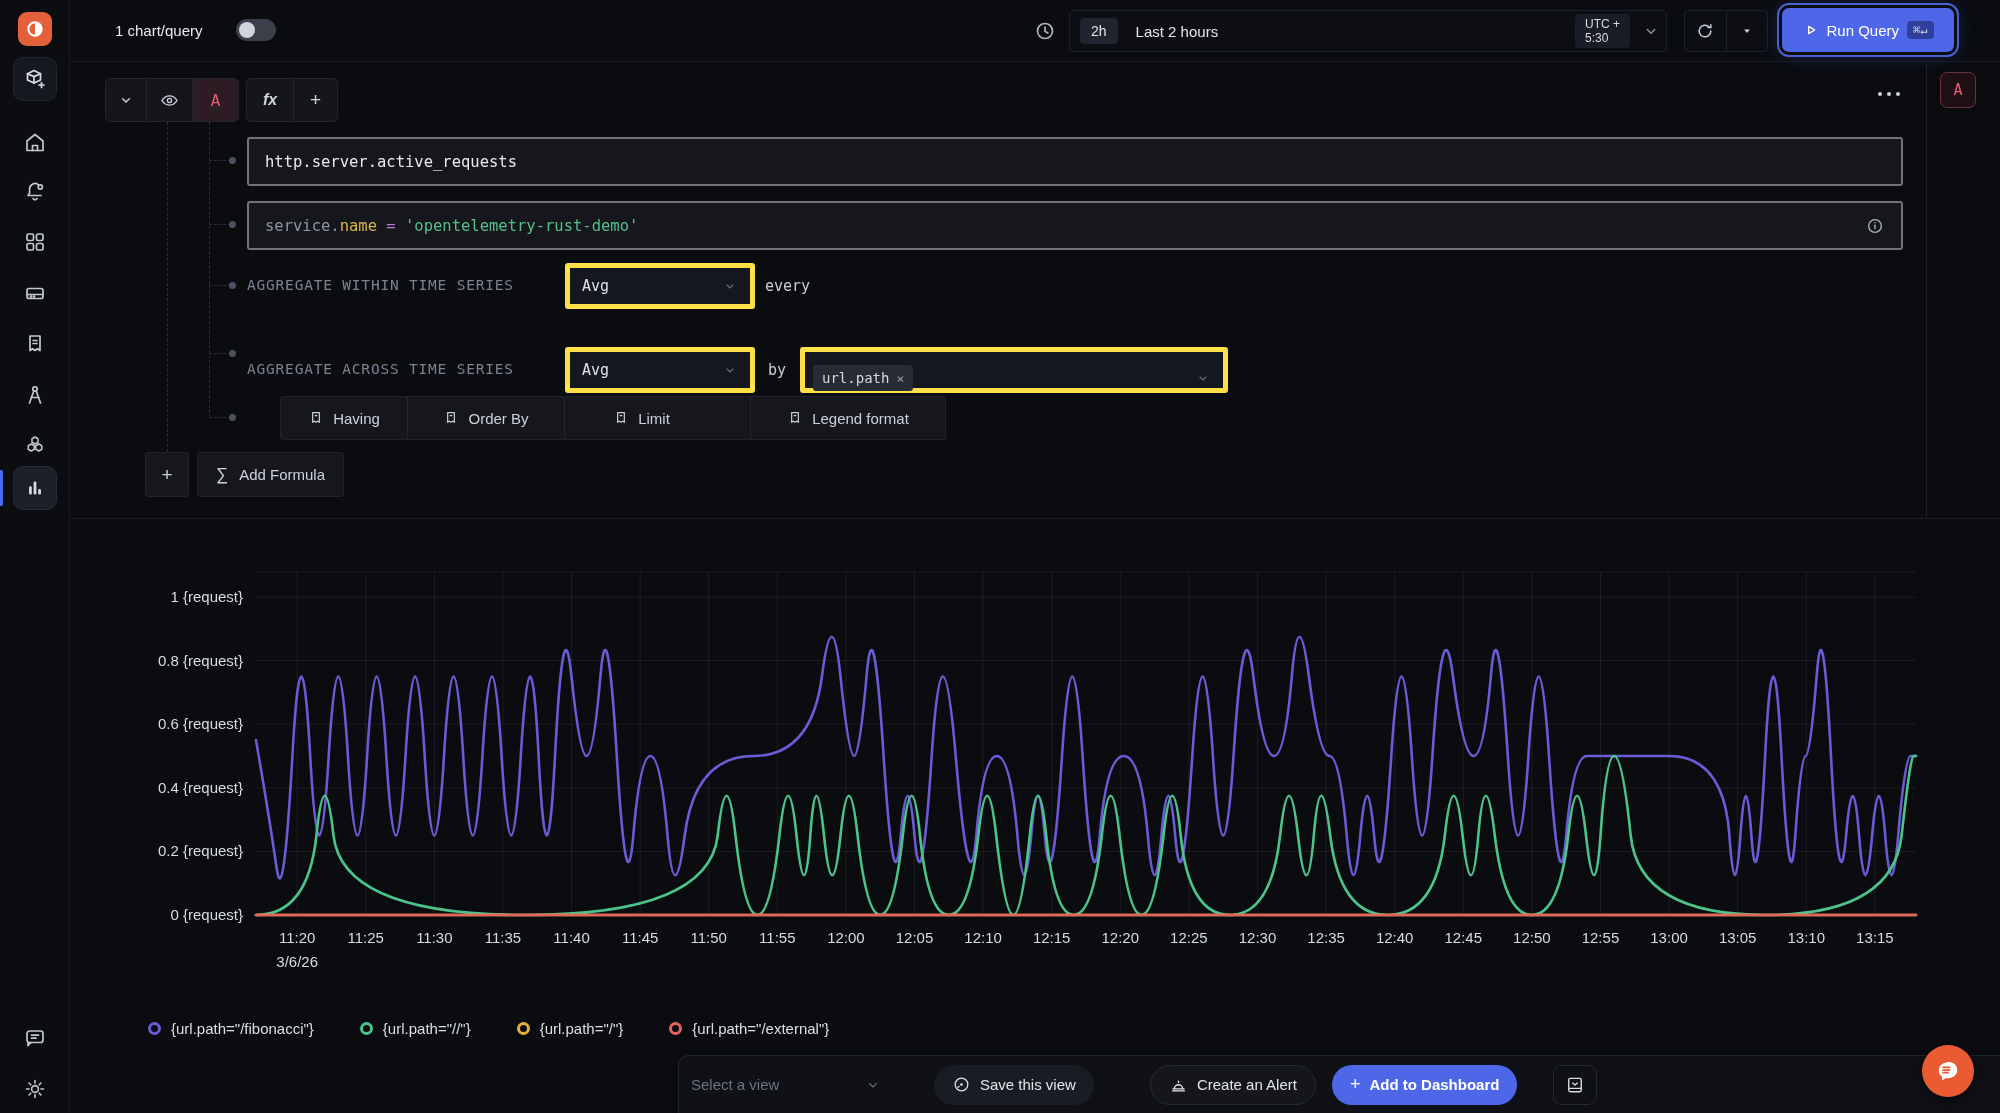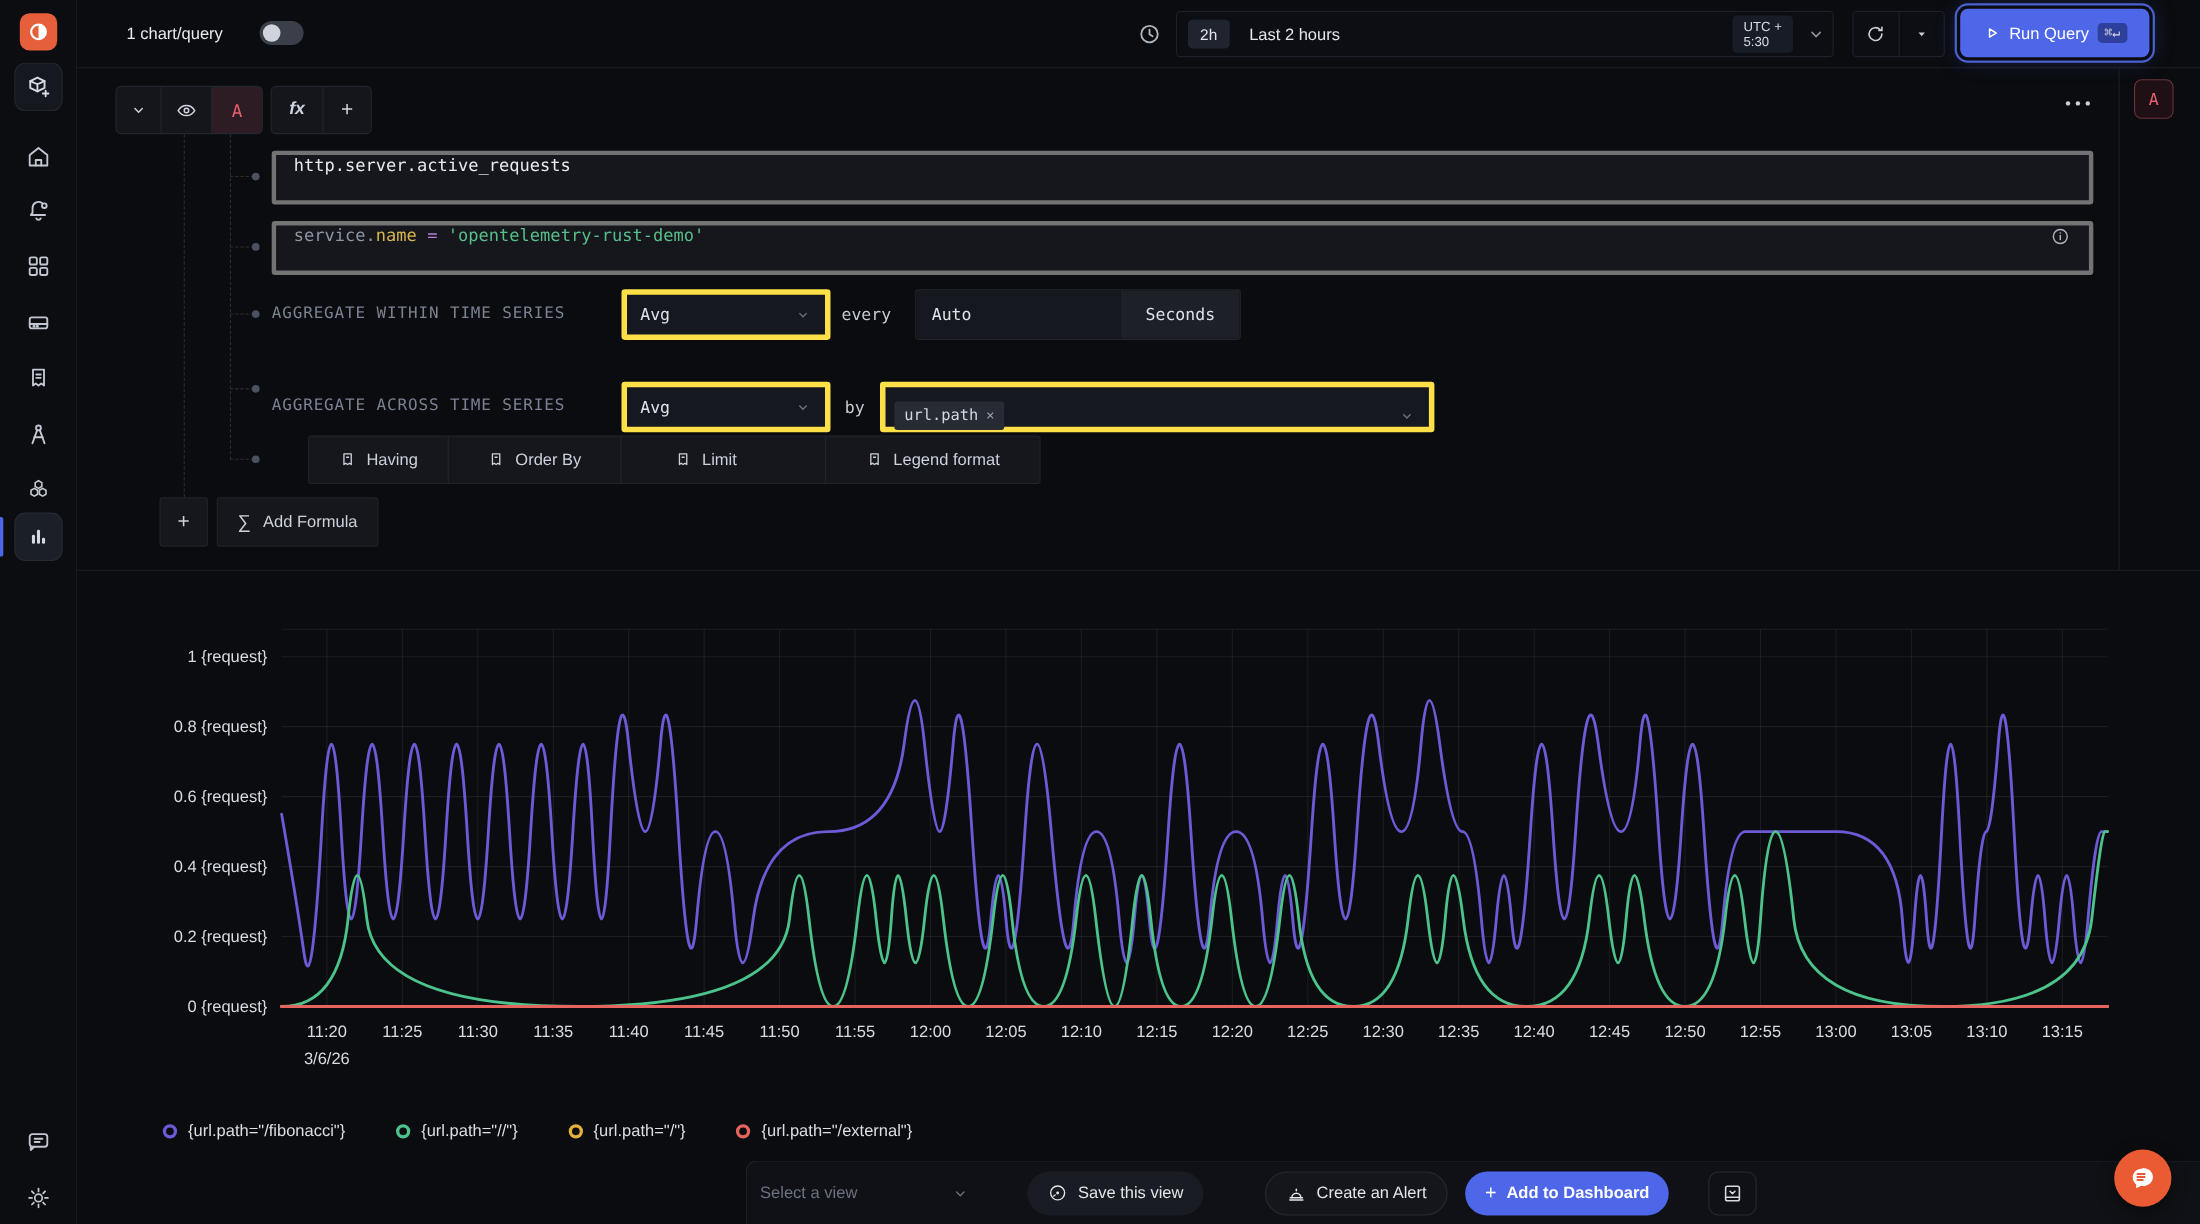--- a/index.html
+++ b/index.html
@@ -40,21 +40,21 @@
   .tb-group { position:absolute; top:78px; height:44px; display:flex; background:#14161c; border:1px solid #23262e; border-radius:5px; overflow:hidden; }
   .tb-seg { display:flex; align-items:center; justify-content:center; color:#cfd4dd; }
   .tb-seg + .tb-seg { border-left:1px solid #23262e; }
   .tb-seg.red { background:rgba(229,77,90,.12); color:#e4606e; font-family:"DejaVu Sans Mono",monospace; font-size:16px; }
   .tb-seg.fx { font-style:italic; font-weight:700; font-size:16px; }
   #more-dots { position:absolute; left:1878px; top:92px; display:flex; gap:5px; }
   #more-dots i { width:4px; height:4px; border-radius:50%; background:#ccd1d9; }
   #right-divider { position:absolute; left:1926px; top:62px; width:1px; height:456px; background:#1c1f26; }
   #panel-a { position:absolute; left:1940px; top:72px; width:36px; height:36px; border-radius:7px; background:rgba(226,61,73,.10); border:1px solid #6b323a; color:#e4606e; display:flex; align-items:center; justify-content:center; font-size:15px; font-family:"DejaVu Sans Mono",monospace; }
 
-  .qrow { position:absolute; left:247px; width:1656px; background:#15171d; border:4px solid #737373; border-radius:3px; display:flex; align-items:flex-start; }
+  .qrow { position:absolute; left:247px; width:1656px; background:#15171d; border:2px solid #737373; border-radius:3px; display:flex; align-items:center; }
   .vline { position:absolute; width:0; border-left:1px dashed #2a2e37; }
   .stub { position:absolute; width:22px; border-top:1px dashed #2a2e37; }
   .branch-dot { position:absolute; width:7px; height:7px; border-radius:50%; background:#4b5160; }
 
   .agg-label { font-size:14.5px; letter-spacing:.8px; color:#7b8292; font-family:"DejaVu Sans Mono",monospace; }
   .select { position:absolute; height:46px; background:#16181f; border:5px solid #fde047; border-radius:3px; display:flex; align-items:center; padding:0 12px; font-family:"DejaVu Sans Mono",monospace; font-size:15px; color:#dfe2e8;text-align:center; }
   .select .chev { margin-left:auto; color:#6b7280; width:16px; height:16px; }
   .join-word { position:absolute; font-family:"DejaVu Sans Mono",monospace; font-size:15px; color:#c7ccd6; }
   .opt-group { position:absolute; left:280px; top:396px; height:44px; display:flex; background:#15171d; border:1px solid #20232b; border-radius:3px; overflow:hidden; }
   .opt-btn { display:flex; align-items:center; justify-content:center; gap:9px; font-size:15px; color:#ccd1da; }
@@ -286,38 +286,34 @@
     <span class="agg-label" style="position:absolute; top:14px;">AGGREGATE WITHIN TIME SERIES</span>
     <div class="select" style="left:318px; top:0; width:190px;">
       <span>Avg</span>
       <span class="chev">
         <svg class="ic" width="16" height="16" viewBox="0 0 24 24" fill="none" stroke="currentColor" stroke-width="1.8">
             <path d="M7 10l5 5 5-5"></path>
           </svg>
       </span>
     </div>
     <span class="join-word" style="left:518px; top:14px;">every</span>
-    <div class="abs" style="left:585px; top:0; width:296px; height:46px; display:flex; border-radius:3px; overflow:hidden; border:1px solid #23262e;">
-      <span class="mono" style="flex:1; background:#16181f; display:flex; align-items:center; padding:0 14px; font-size:15px; color:#dfe2e8;">Auto</span>
-      <span class="mono" style="width:108px; background:#1d2027; display:flex; align-items:center; justify-content:center; font-size:15px; color:#dfe2e8;">Seconds</span>
-    </div>
   </div>
 
   <div class="abs" style="left:247px; top:347px; width:1656px; height:46px;">
     <span class="agg-label" style="position:absolute; top:14px;">AGGREGATE ACROSS TIME SERIES</span>
     <div class="select" style="left:318px; top:0; width:190px;">
       <span>Avg</span>
       <span class="chev">
         <svg class="ic" width="16" height="16" viewBox="0 0 24 24" fill="none" stroke="currentColor" stroke-width="1.8">
             <path d="M7 10l5 5 5-5"></path>
           </svg>
       </span>
     </div>
     <span class="join-word" style="left:521px; top:14px;">by</span>
-    <div class="select" style="left:553px; top:0; width:504px; padding:16px 12px 0 8px;">
+    <div class="select" style="left:553px; top:0; width:428px; padding:16px 12px 0 8px;">
       <span class="chip">
         <span>url.path</span>
         <span class="x">×</span>
       </span>
       <span class="chev">
         <svg class="ic" width="16" height="16" viewBox="0 0 24 24" fill="none" stroke="currentColor" stroke-width="1.8">
             <path d="M7 10l5 5 5-5"></path>
           </svg>
       </span>
     </div>

